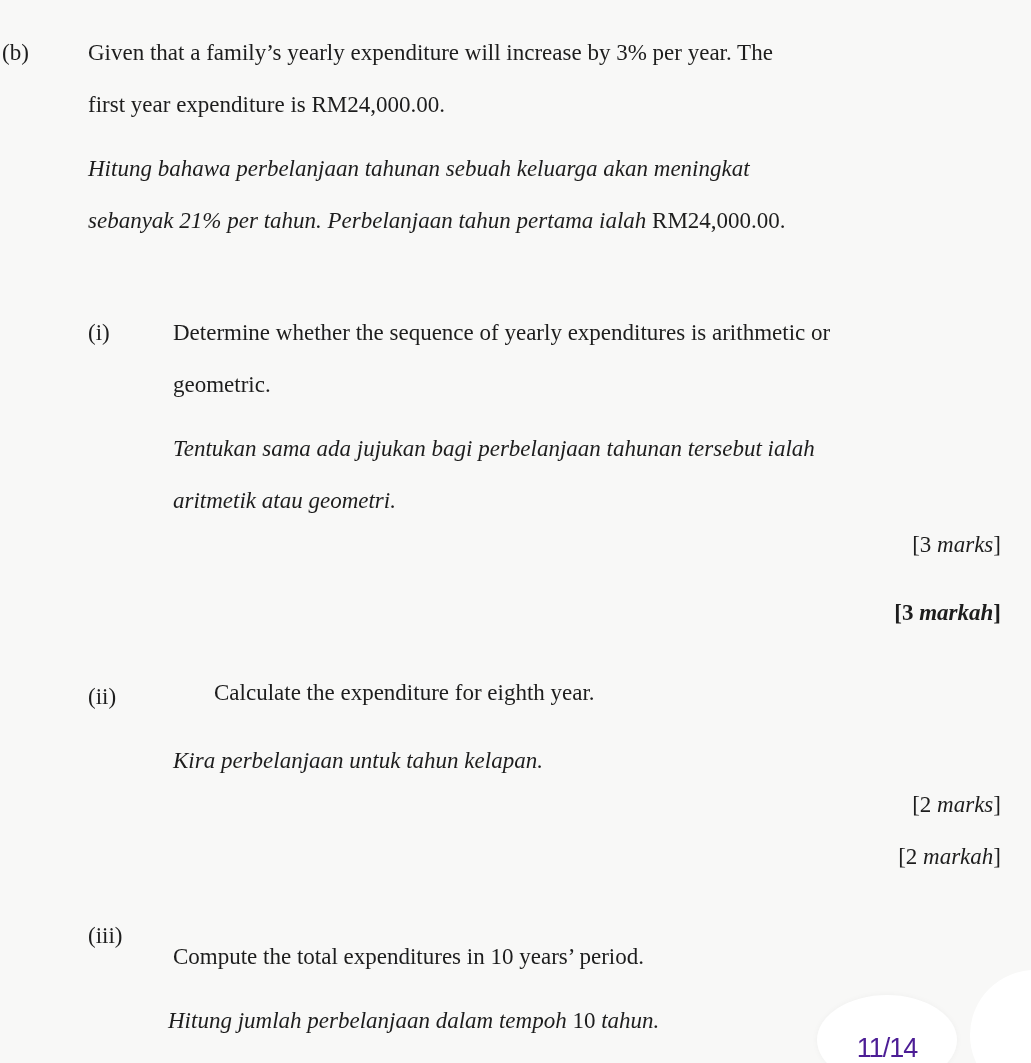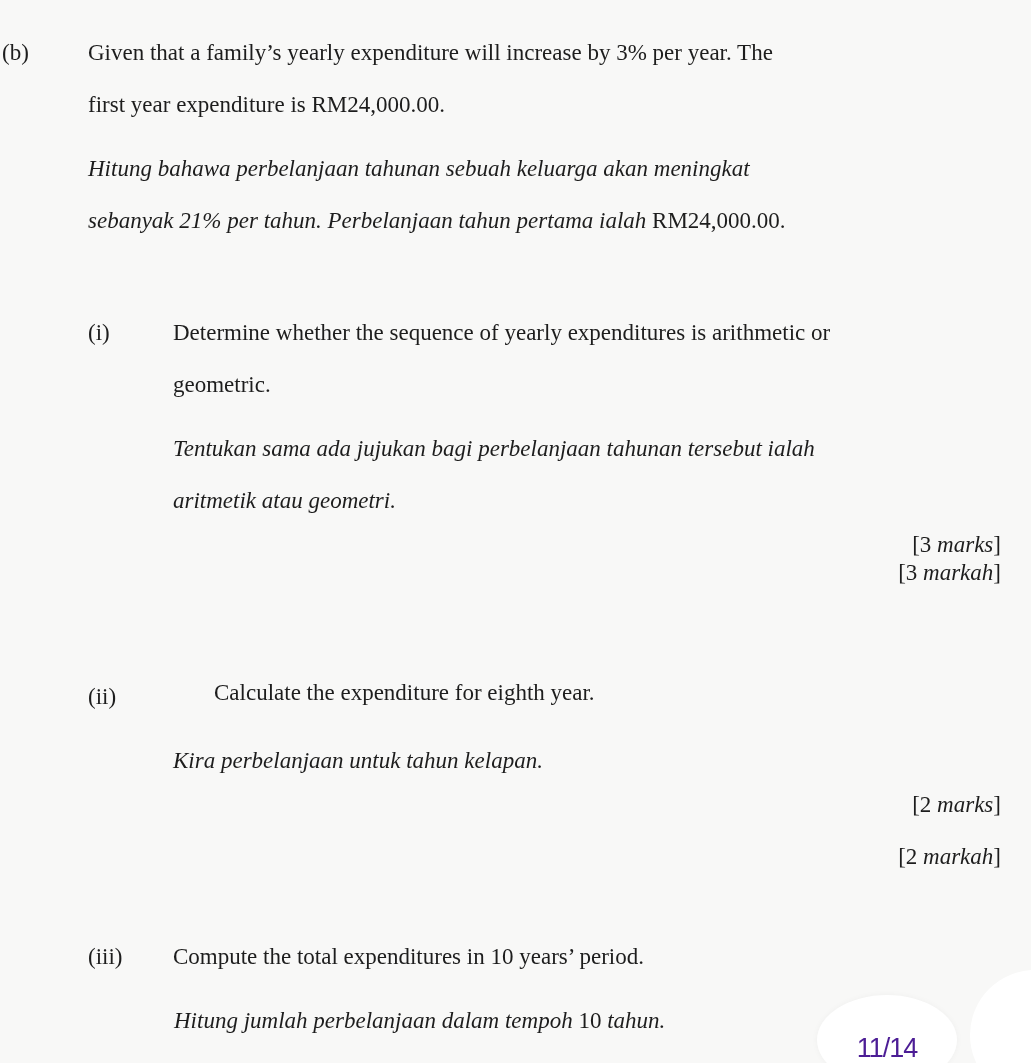--- a/index.html
+++ b/index.html
@@ -39,35 +39,35 @@
   <span class="abs it" style="left:88px;top:208px;"><span>sebanyak 21% per tahun. Perbelanjaan tahun pertama ialah </span><span class="up">RM24,000.00.</span></span>
 </div>
 
 <div>
   <span class="abs" style="left:88px;top:320px;">(i)</span>
   <span class="abs" style="left:173px;top:320px;">Determine whether the sequence of yearly expenditures is arithmetic or</span>
   <span class="abs" style="left:173px;top:372px;">geometric.</span>
   <span class="abs it" style="left:173px;top:436px;">Tentukan sama ada jujukan bagi perbelanjaan tahunan tersebut ialah</span>
   <span class="abs it" style="left:173px;top:488px;">aritmetik atau geometri.</span>
   <span class="abs" style="right:30px;top:532px;">[<span>3</span> <span class="it">marks</span>]</span>
-  <span class="abs" style="right:30px;top:560px;">[<span>3</span> <span class="it">markah</span>]</span>
+  <span class="abs" style="right:30px;top:600px;font-weight:bold;">[<span>3</span> <span class="it">markah</span>]</span>
 </div>
 
 <div>
   <span class="abs" style="left:88px;top:684px;">(ii)</span>
   <span class="abs" style="left:173px;top:680px;margin-left:41px;">Calculate the expenditure for eighth year.</span>
   <span class="abs it" style="left:173px;top:748px;">Kira perbelanjaan untuk tahun kelapan.</span>
   <span class="abs" style="right:30px;top:792px;">[<span>2</span> <span class="it">marks</span>]</span>
   <span class="abs" style="right:30px;top:844px;">[<span>2</span> <span class="it">markah</span>]</span>
 </div>
 
 <div>
-  <span class="abs" style="left:88px;top:944px;">(iii)</span>
+  <span class="abs" style="left:88px;top:923px;">(iii)</span>
   <span class="abs" style="left:173px;top:944px;">Compute the total expenditures in 10 years’ period.</span>
-  <span class="abs it" style="left:174px;top:1008px;"><span>Hitung jumlah perbelanjaan dalam tempoh </span><span class="up">10</span><span> tahun.</span></span>
+  <span class="abs it" style="left:168px;top:1008px;"><span>Hitung jumlah perbelanjaan dalam tempoh </span><span class="up">10</span><span> tahun.</span></span>
 </div>
 
 <div class="pill">
   <span>11/14</span>
 </div>
 
 <div class="more">
   <span>
     
     

